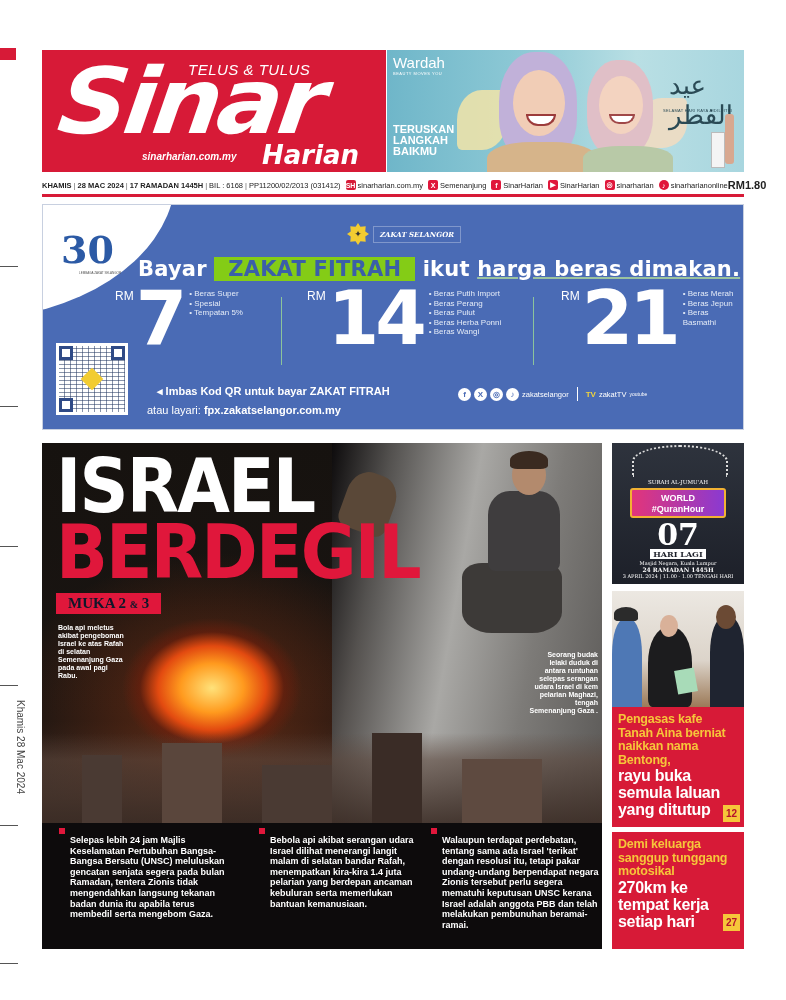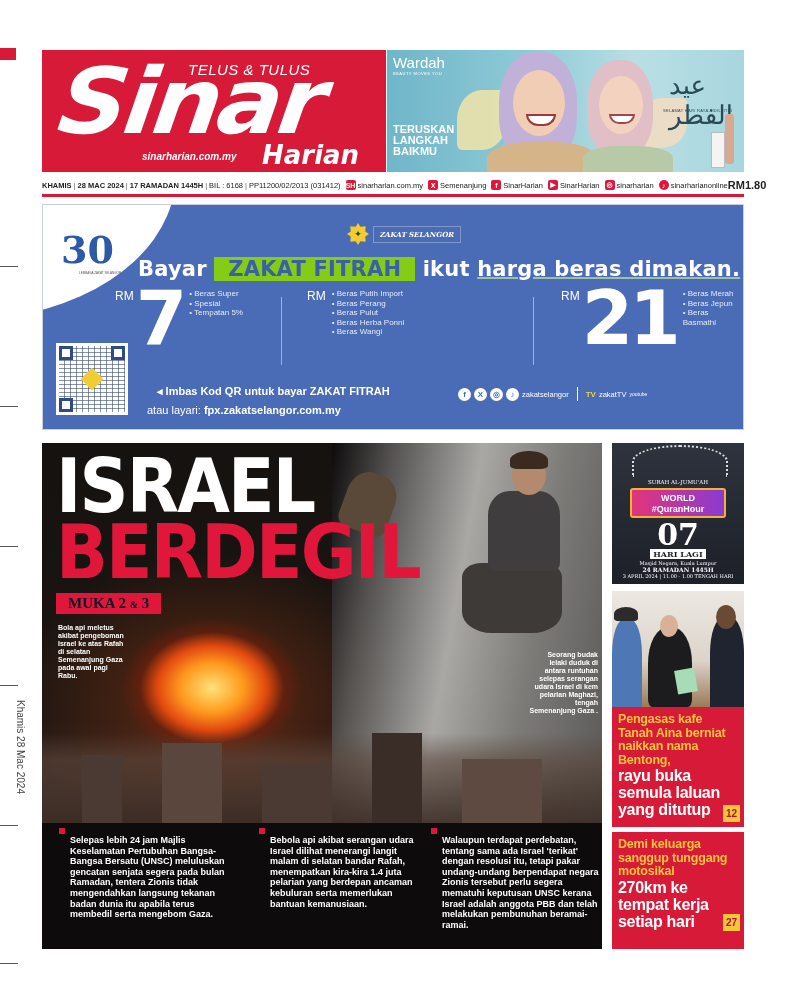--- a/index.html
+++ b/index.html
@@ -235,20 +235,21 @@
     <span class="rm-num">7</span>
     <ul class="rm-list">
       <li>Beras Super</li>
       <li style="list-style:none">Spesial</li>
       <li>Tempatan 5%</li>
     </ul>
   </div>
   <div class="vdiv" style="left:238px"></div>
   <div class="rm-block" style="left:264px">
     <span class="rm">RM</span>
+    <span class="rm-num">14</span>
     <ul class="rm-list">
       <li>Beras Putih Import</li>
       <li>Beras Perang</li>
       <li>Beras Pulut</li>
       <li>Beras Herba Ponni</li>
       <li>Beras Wangi</li>
     </ul>
   </div>
   <div class="vdiv" style="left:490px"></div>
   <div class="rm-block" style="left:518px">

